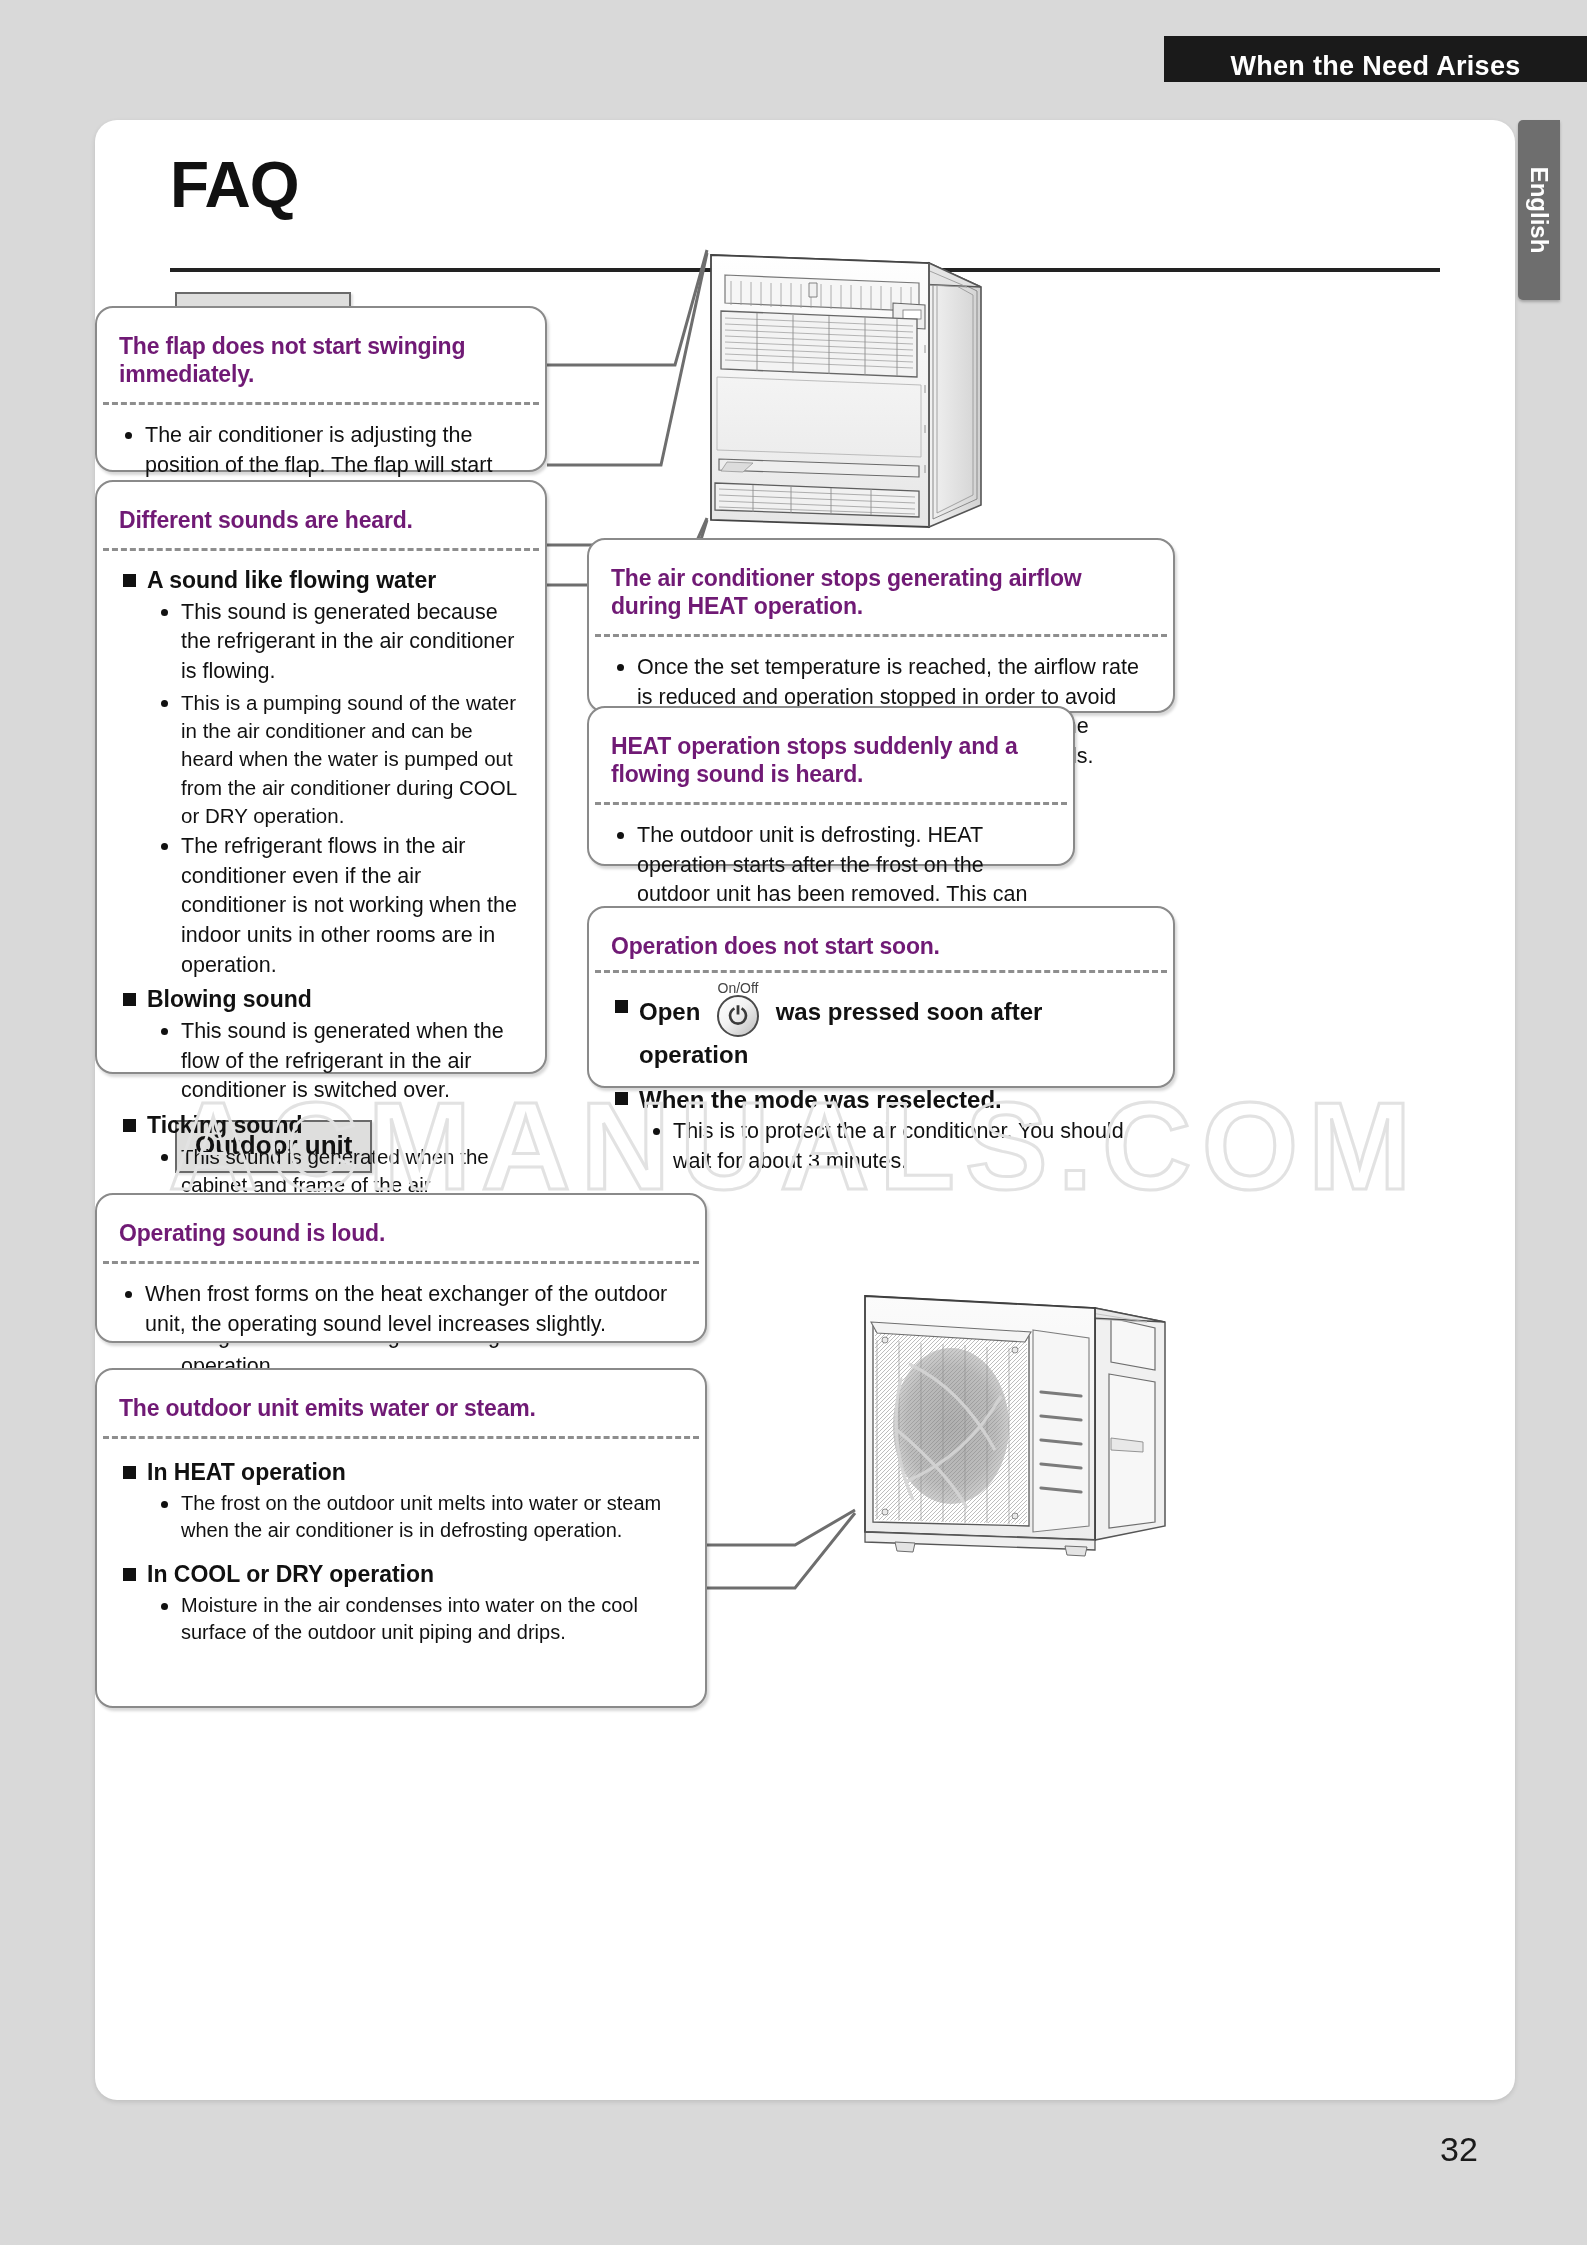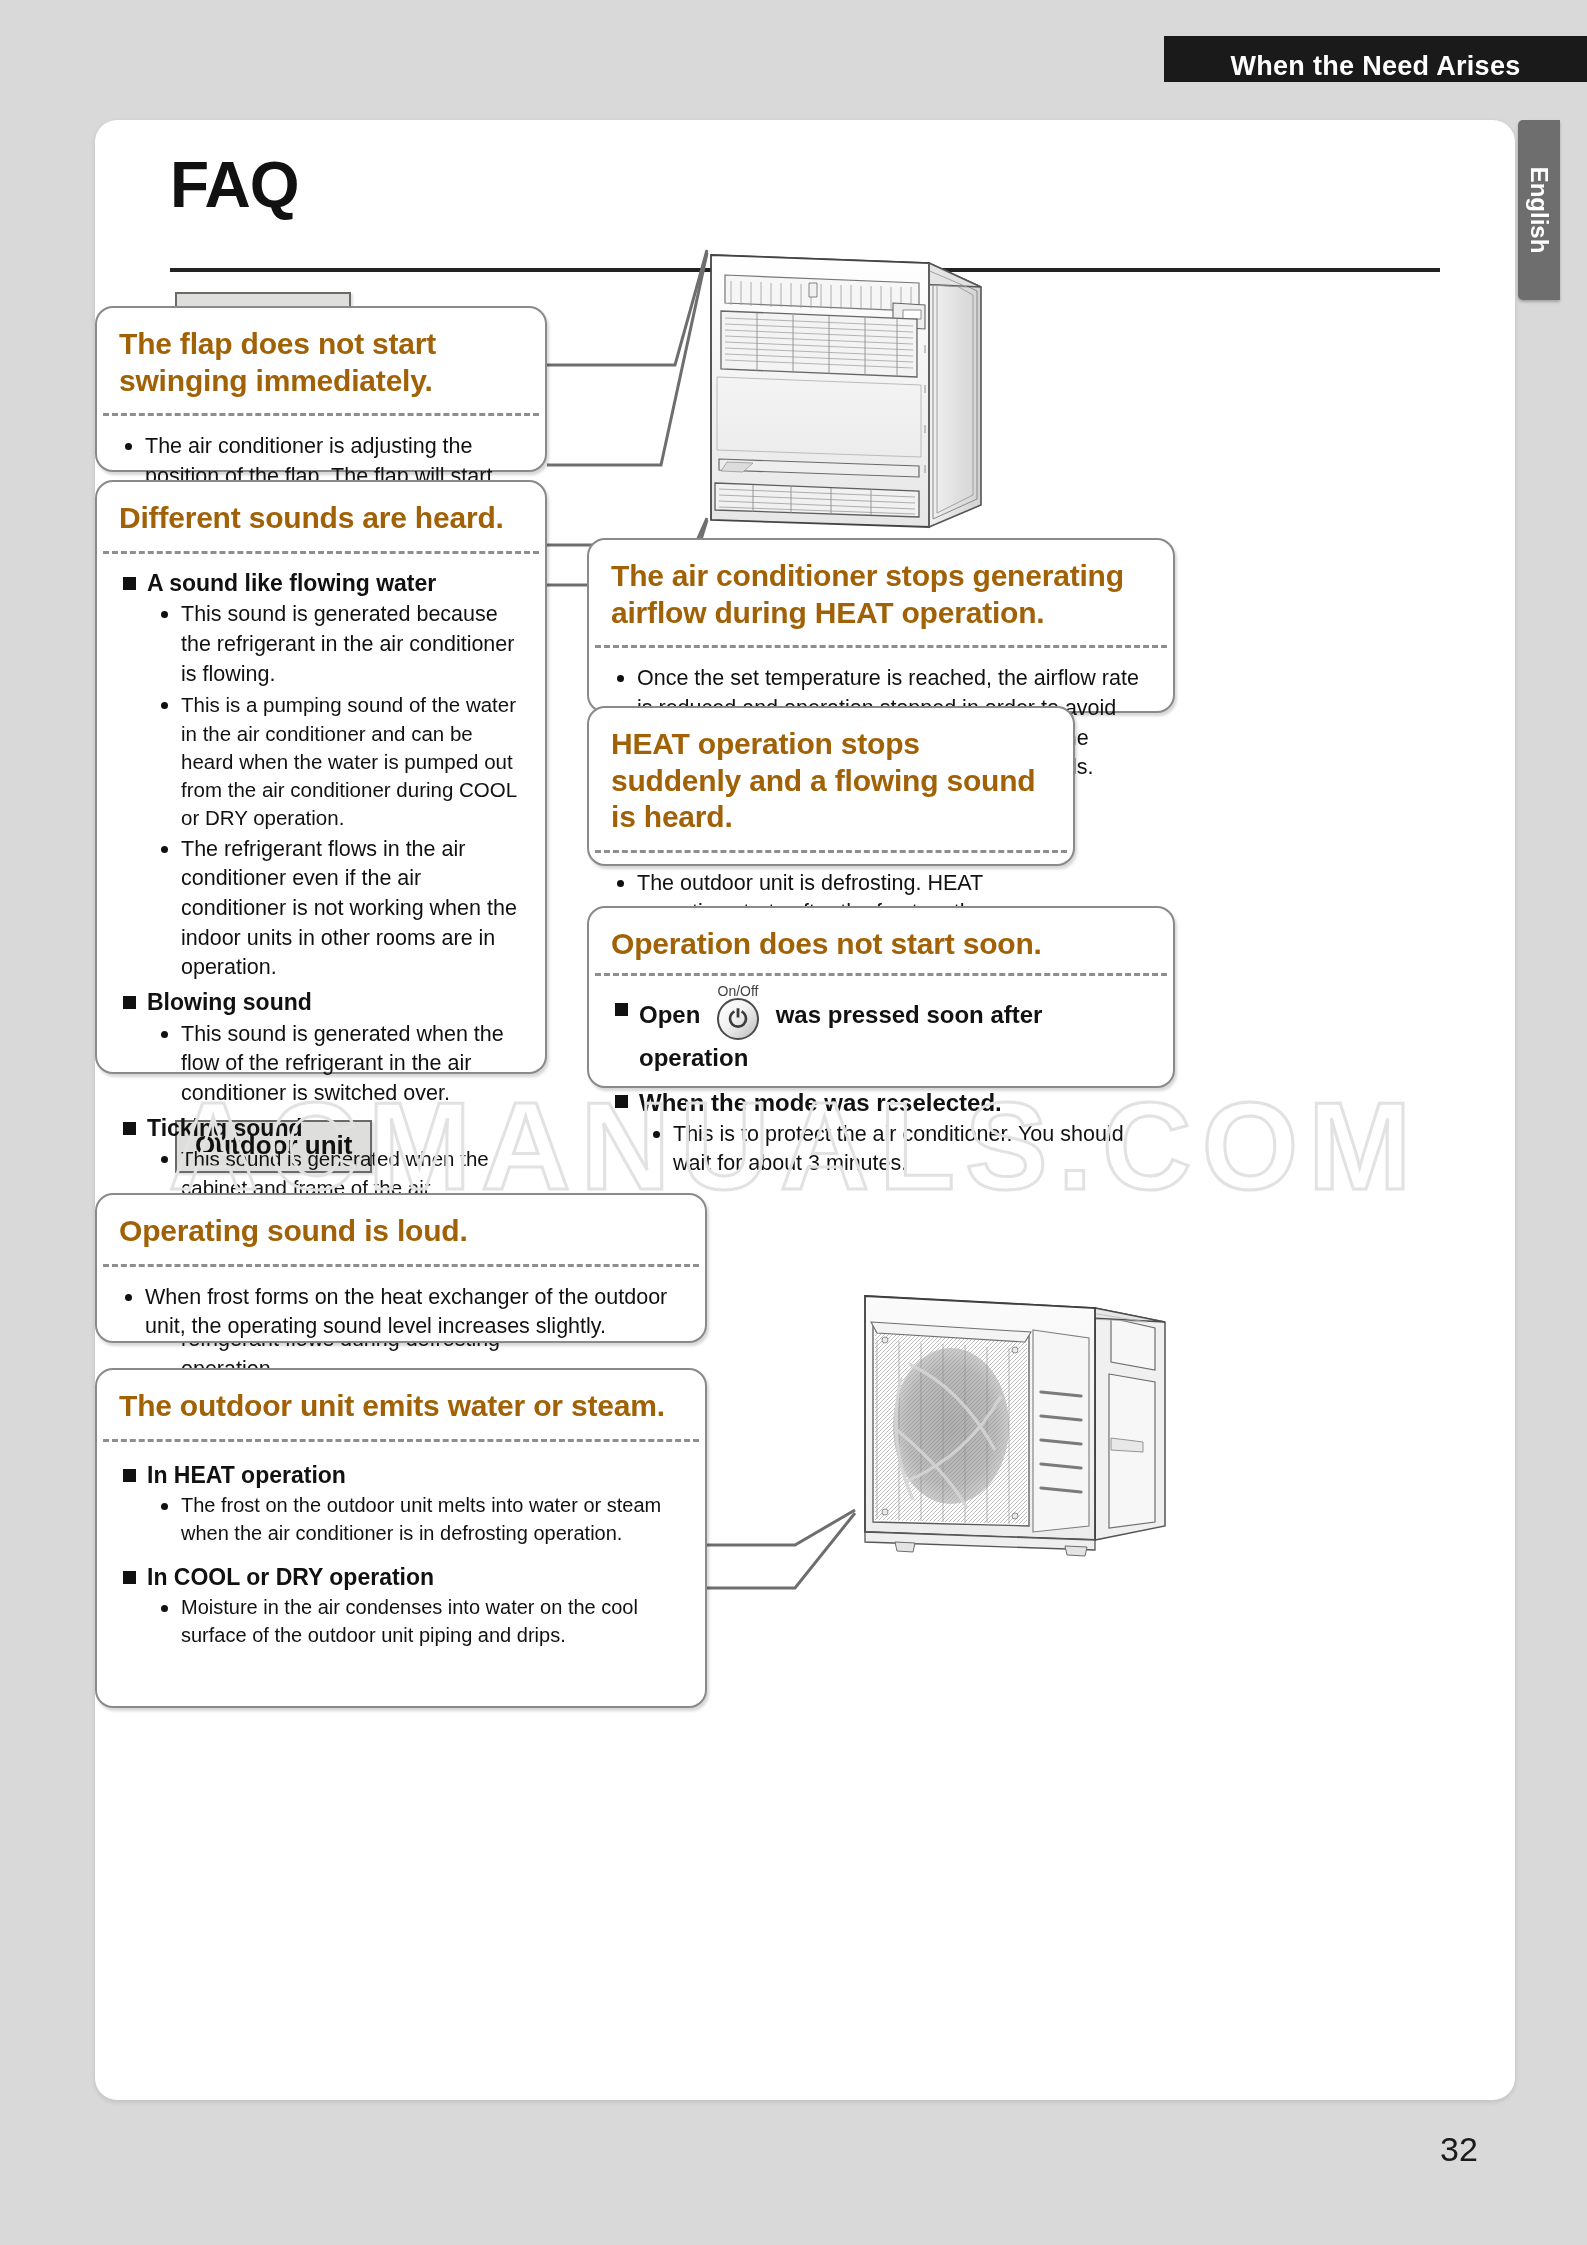--- a/index.html
+++ b/index.html
@@ -128,25 +128,25 @@
   .qbox {
     position: absolute;
     background: #ffffff;
     border: 2.5px solid #8a8a8a;
     border-radius: 18px;
     box-sizing: border-box;
     box-shadow: 2px 3px 3px rgba(0,0,0,.16);
     z-index: 20;
   }
   .qhead {
-    font-size: 30px;
+    font-size: 23px;
     font-weight: bold;
-    color: #a16207;
+    color: #701a75;
     line-height: 1.22;
-    padding: 18px 22px 14px 22px;
+    padding: 24px 22px 14px 22px;
     letter-spacing: -.2px;
   }
   .qsep {
     height: 0;
     border-top: 3px dashed #8e8e8e;
     margin: 0 6px;
   }
   .qbody {
     padding: 16px 22px 18px 24px;
     font-size: 21.5px;

